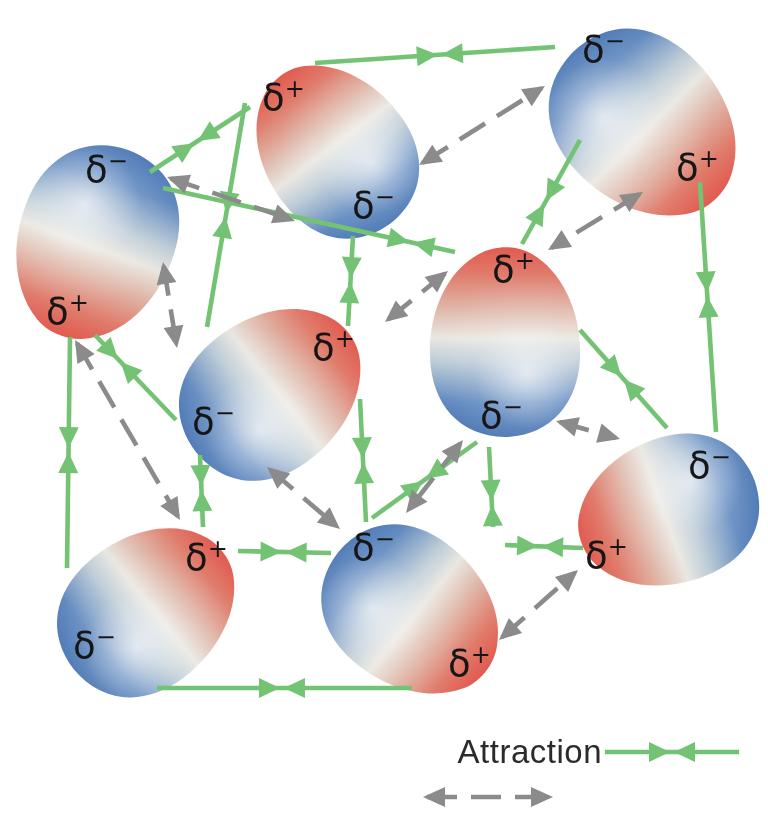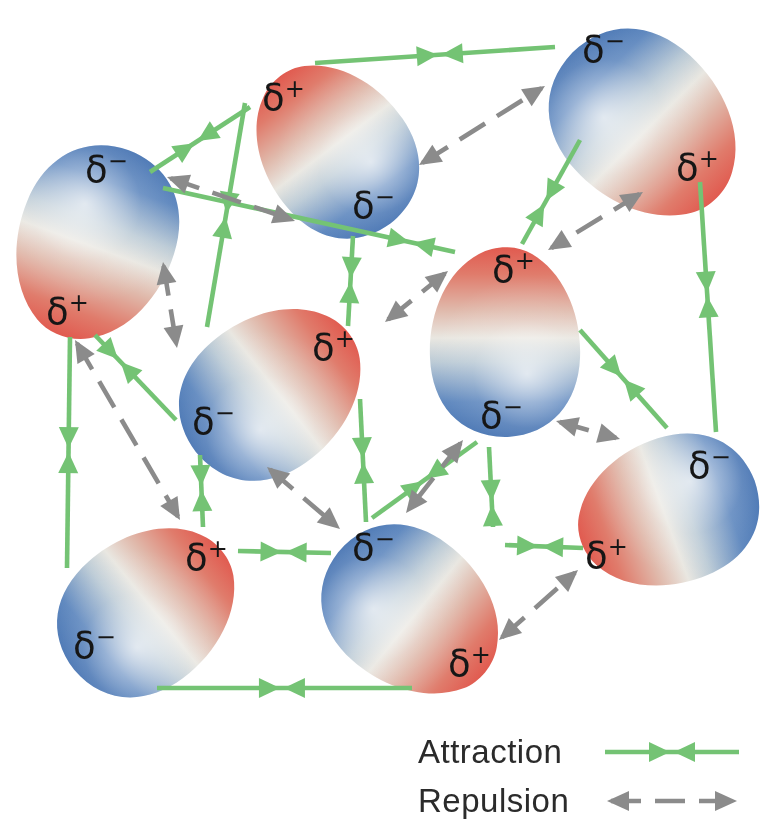--- a/index.html
+++ b/index.html
@@ -1,21 +1,21 @@
 <!DOCTYPE html>
 <html><head>
 <meta charset="utf-8">
 <style>
   html,body{margin:0;padding:0;background:#ffffff;}
   .stage{position:relative;width:768px;height:838px;background:#ffffff;overflow:hidden;
          font-family:"Liberation Sans",sans-serif;}
   #diagram{position:absolute;left:0;top:0;}
   .legend{position:absolute;left:418px;top:733px;display:flex;flex-direction:column;gap:11px;}
   .legend-row{display:flex;align-items:center;}
-  .legend-label{display:inline-block;width:184px;font-size:33px;
+  .legend-label{display:inline-block;width:184px;text-align:right;font-size:33px;
                 color:#2b2b2b;letter-spacing:.5px;
                 font-family:"Liberation Sans",sans-serif;}
   .legend-sym{display:inline-block;}
 </style>
 </head>
 <body>
 
 <div class="stage">
   <svg id="diagram" width="768" height="838" viewBox="0 0 768 838">
       <defs>
@@ -232,21 +232,20 @@
       <span class="legend-label">Attraction</span>
       <svg class="legend-sym" id="sym-attraction" width="140" height="30" viewBox="0 0 140 30">
           <g>
             <line x1="3" y1="15" x2="137" y2="15" stroke="#74c374" stroke-width="4.6"></line>
             <polygon points="68,15 47,25 47,5" fill="#74c374"></polygon>
             <polygon points="72,15 93,5 93,25" fill="#74c374"></polygon>
           </g>
         </svg>
     </div>
     <div class="legend-row">
-      <span class="legend-label">Repulsion</span>
       <svg class="legend-sym" id="sym-repulsion" width="140" height="30" viewBox="0 0 140 30">
           <g>
             <line x1="9" y1="15" x2="131" y2="15" stroke="#8b8b8b" stroke-width="4.6" stroke-dasharray="30 14"></line>
             <polygon points="135,15 113,25 113,5" fill="#8b8b8b"></polygon>
             <polygon points="5,15 27,5 27,25" fill="#8b8b8b"></polygon>
           </g>
         </svg>
     </div>
   </div>
 </div>

